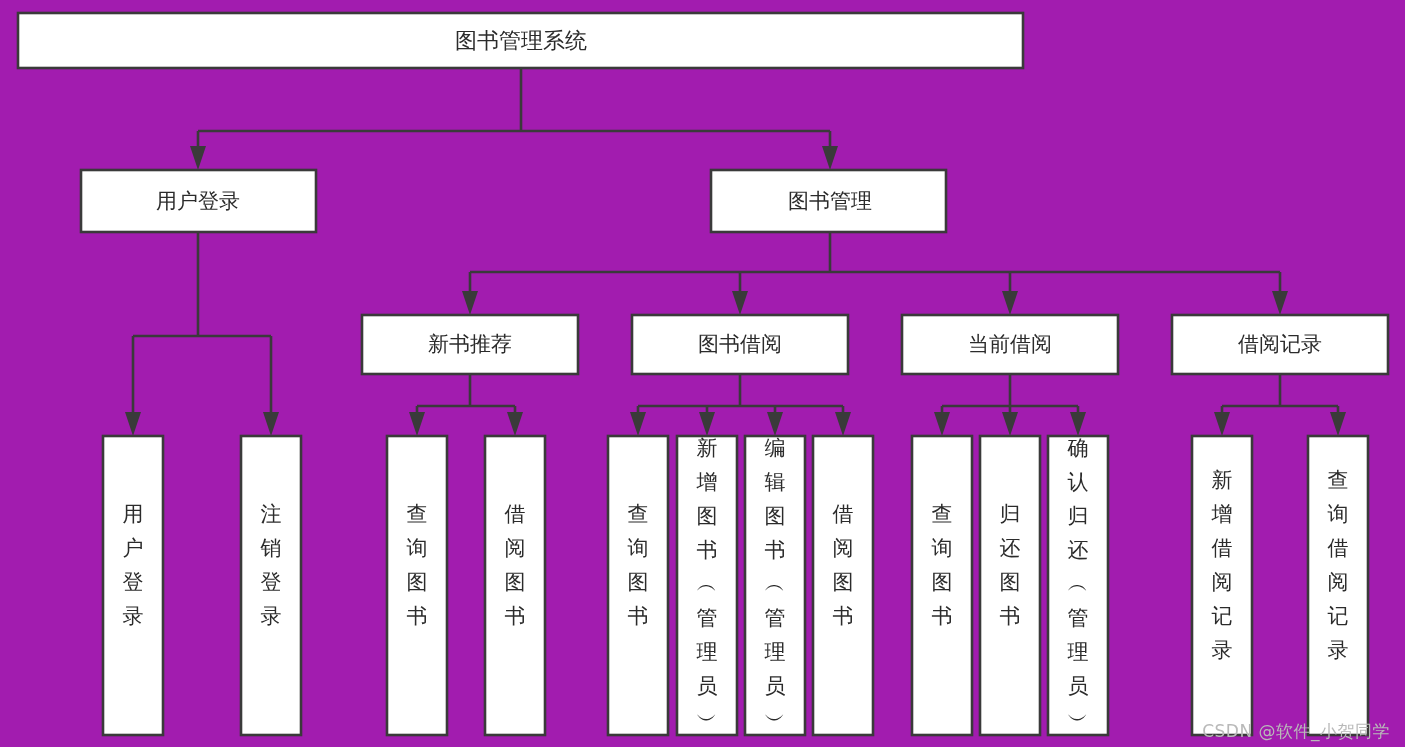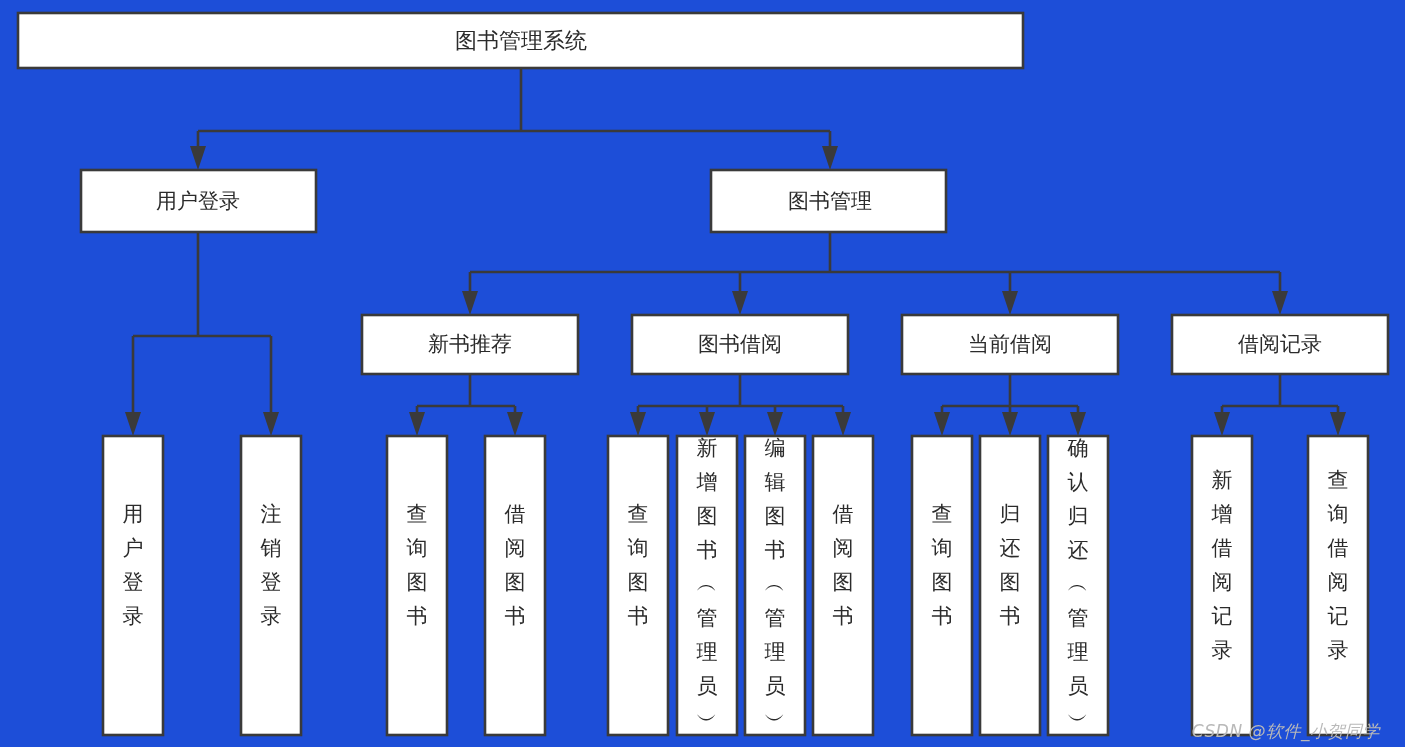--- a/index.html
+++ b/index.html
@@ -7,21 +7,21 @@
     padding: 0;
     background: #ffffff;
   }
   body {
     font-family: "DejaVu Sans", "Liberation Sans", sans-serif;
   }
   #diagram-root {
     position: relative;
     width: 1405px;
     height: 747px;
-    background: #1d4ed8;
+    background: #a21caf;
     overflow: hidden;
   }
   svg.diagram-canvas {
     position: absolute;
     left: 0;
     top: 0;
     width: 1405px;
     height: 747px;
     display: block;
   }
@@ -51,28 +51,27 @@
     font-size: 22px;
   }
   .leaf-label {
     font-family: "DejaVu Sans", "Liberation Sans", sans-serif;
     fill: #2b2b2b;
     font-size: 21px;
     text-anchor: middle;
   }
   .watermark {
     position: absolute;
-    right: 25px;
+    right: 15px;
     bottom: 4px;
     font-family: "DejaVu Sans", "Liberation Sans", sans-serif;
     font-size: 17px;
     color: #b9b9b9;
     white-space: nowrap;
     letter-spacing: 0.5px;
-    font-style: italic;
   }
 </style>
 </head>
 <body>
 
 <div id="diagram-root">
 
   <svg class="diagram-canvas" viewBox="0 0 1405 747" xmlns="http://www.w3.org/2000/svg">
 
     <g>

